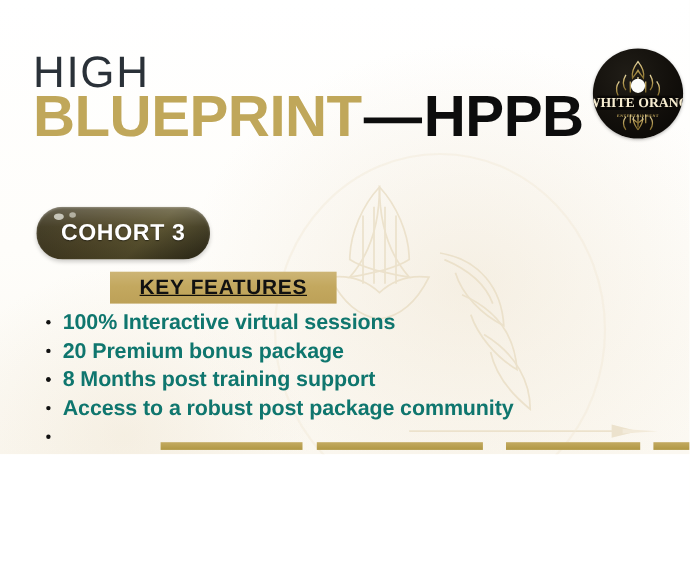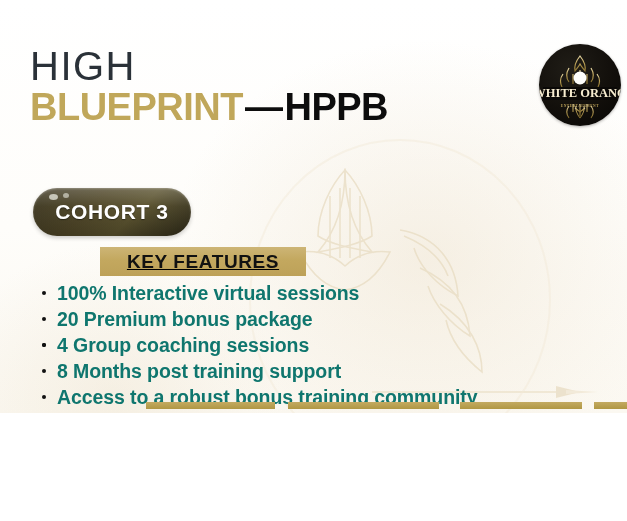--- a/index.html
+++ b/index.html
@@ -58,21 +58,21 @@
   .line-profile {
     font-size: 45px;
     line-height: 50px;
     letter-spacing: -0.5px;
     font-weight: bold;
     color: #0d0d0d;
     white-space: nowrap;
     margin-top: -2px;
   }
   .line-blueprint {
-    font-size: 38px;
+    font-size: 53px;
     line-height: 48px;
     letter-spacing: -0.5px;
     font-weight: bold;
     white-space: nowrap;
     margin-top: -3px;
   }
   .tx-gold { color: #c0a75a; }
   .tx-dash { color: #0d0d0d; padding: 0 2px; }
   .tx-dark { color: #0d0d0d; }
 
@@ -253,23 +253,22 @@
   </div>
 
   <div class="kf-banner">
     <span class="kf-label">KEY FEATURES</span>
   </div>
 
   <ul class="features">
     <li><span class="bullet-dot"></span><span>100% Interactive virtual sessions</span></li>
     <li><span class="bullet-dot"></span><span>20 Premium bonus package</span></li>
     <li><span class="bullet-dot"></span></li>
-    <li><span class="bullet-dot"></span><span>4 Group coaching sessions</span></li>
     <li><span class="bullet-dot"></span><span>8 Months post training support</span></li>
-    <li><span class="bullet-dot"></span><span>Access to a robust bonus training community</span></li>
+    <li><span class="bullet-dot"></span><span>Access to a robust post package community</span></li>
     <li><span class="bullet-dot"></span></li>
   </ul>
 
   <div class="logo-badge">
     <svg class="logo-svg" width="82" height="82" viewBox="0 0 82 82" xmlns="http://www.w3.org/2000/svg" aria-hidden="true">
       <defs>
         <linearGradient id="goldGrad" x1="0" y1="0" x2="0" y2="1">
           <stop offset="0%" stop-color="#f3e3ae"></stop>
           <stop offset="45%" stop-color="#c9ad5f"></stop>
           <stop offset="100%" stop-color="#8d7430"></stop>

